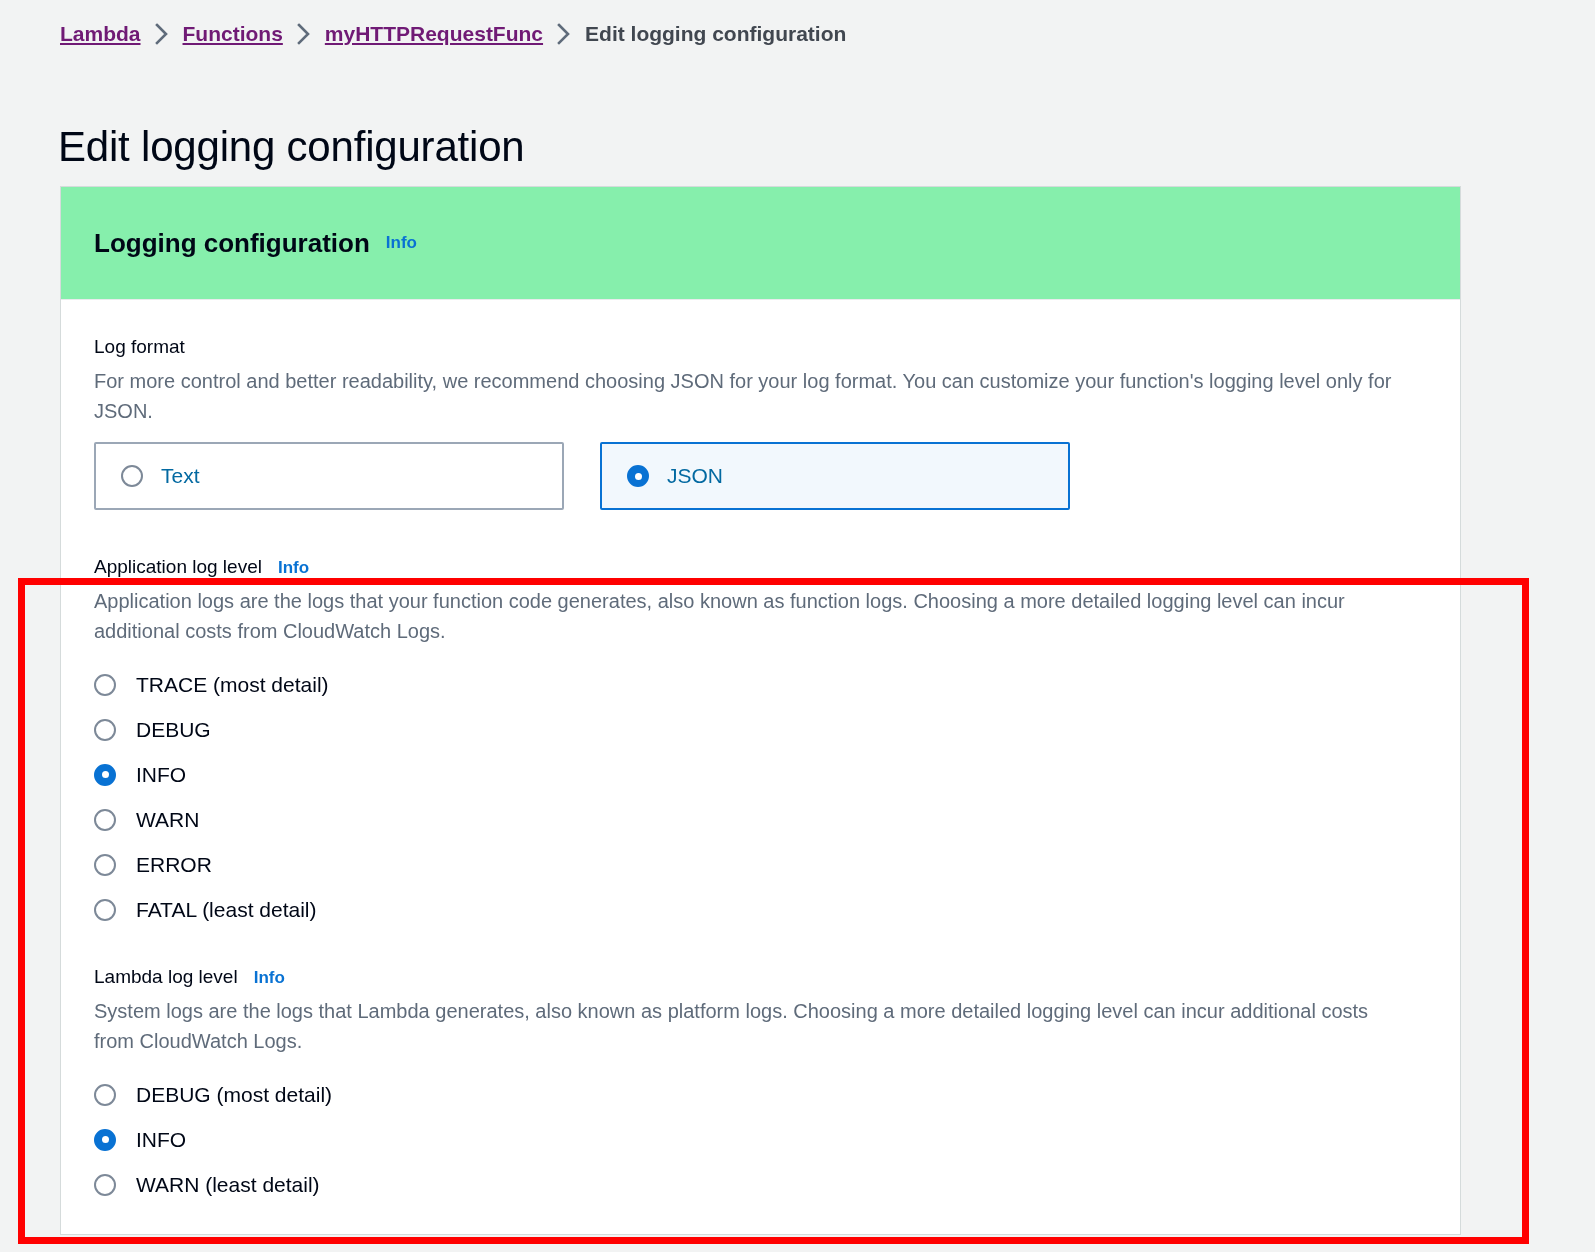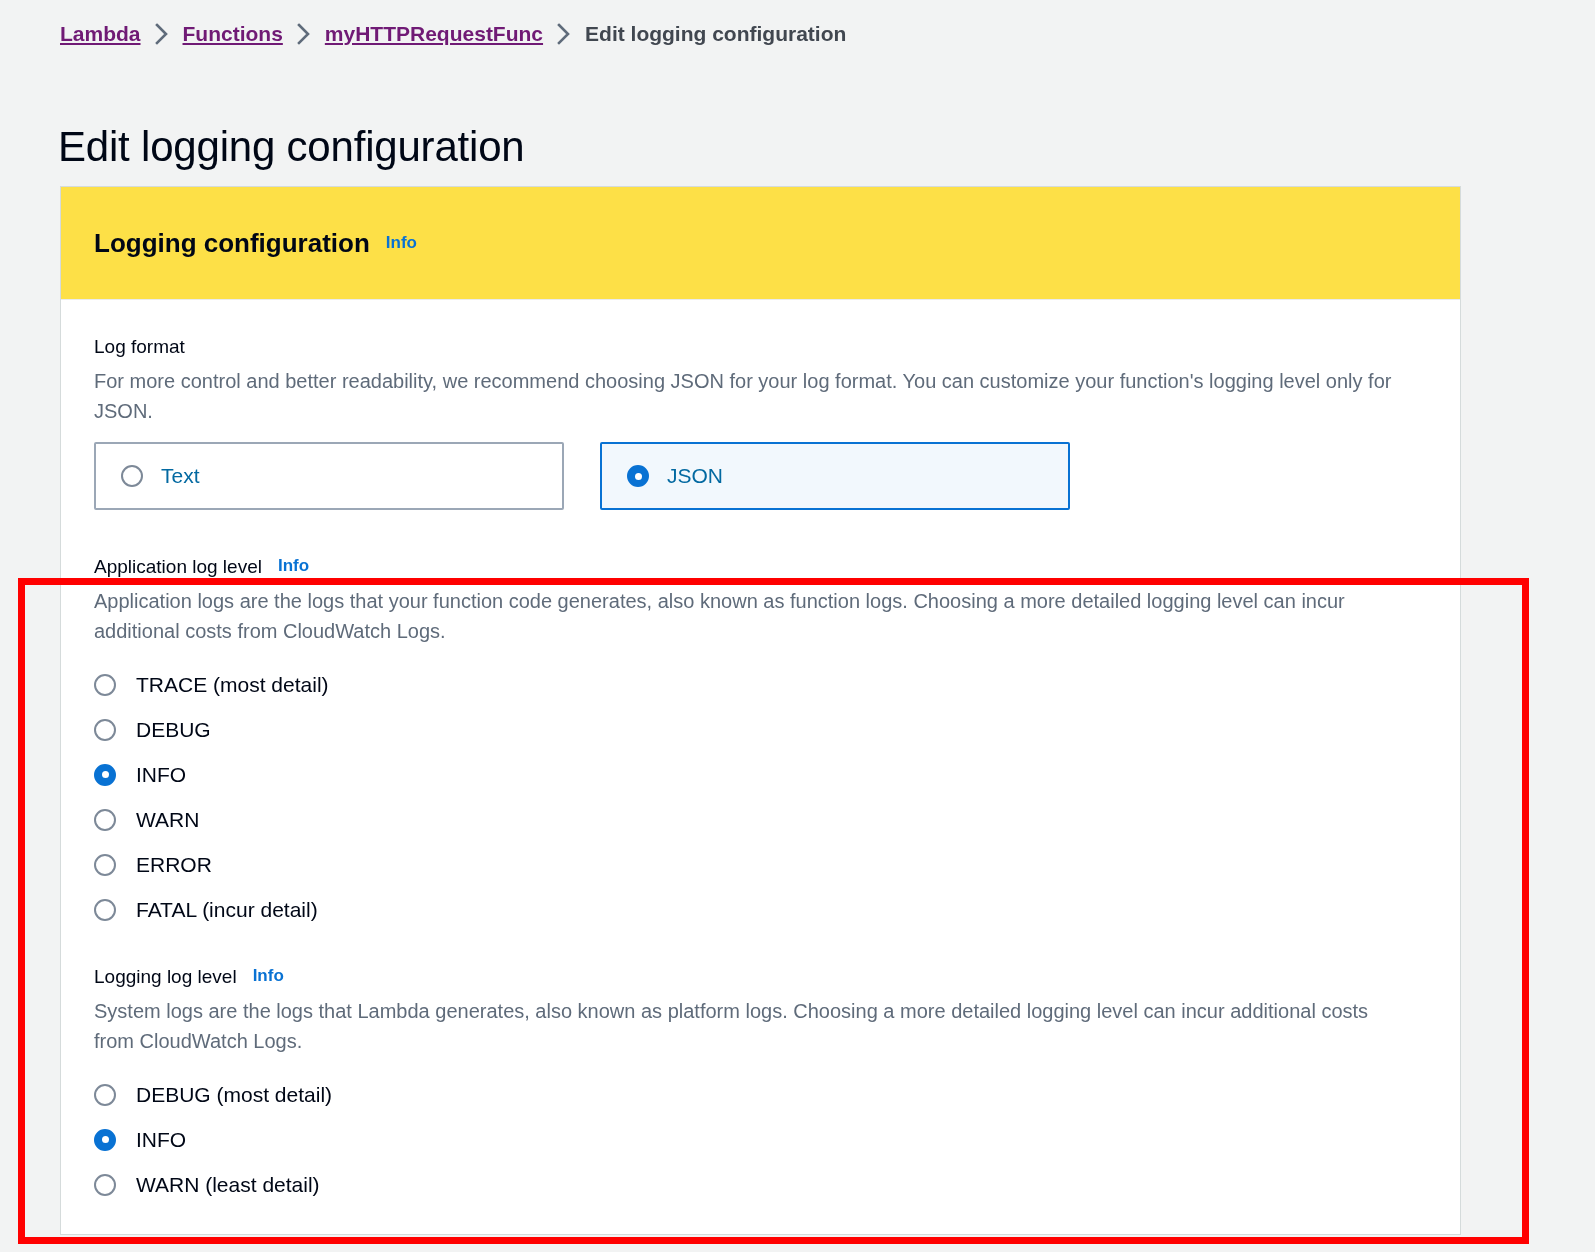--- a/index.html
+++ b/index.html
@@ -65,21 +65,21 @@
     top: 186px;
     width: 1401px;
     height: 1049px;
     background: #ffffff;
     border: 1px solid #d5dbdb;
     box-sizing: border-box;
     overflow: hidden;
   }
   .card-header {
     height: 113px;
-    background: #fde047;
+    background: #86efac;
     border-bottom: 1px solid #e9ebed;
     box-sizing: border-box;
     display: flex;
     align-items: center;
     padding-left: 33px;
   }
   .card-header-title {
     font-size: 26px;
     font-weight: 700;
     color: #000716;
@@ -103,21 +103,21 @@
     font-weight: 400;
     color: #000716;
     margin: 0 0 22px 0;
   }
   .field-label {
     font-size: 19px;
     font-weight: 400;
     color: #000716;
     margin-bottom: 8px;
     display: flex;
-    align-items: flex-start;
+    align-items: flex-end;
   }
   .field-label .label-text { font-weight: 400; }
   .field-desc {
     font-size: 20px;
     line-height: 30px;
     color: #5f6b7a;
     max-width: 1318px;
     margin-bottom: 16px;
   }
 
@@ -283,28 +283,28 @@
       <div class="radio-row">
         <span class="radio"></span>
         <span class="radio-text">WARN</span>
       </div>
       <div class="radio-row">
         <span class="radio"></span>
         <span class="radio-text">ERROR</span>
       </div>
       <div class="radio-row">
         <span class="radio"></span>
-        <span class="radio-text">FATAL (incur detail)</span>
+        <span class="radio-text">FATAL (least detail)</span>
       </div>
     </div>
 
     <div class="group-gap"></div>
 
     <div class="field-label">
-      <span class="label-text">Logging log level</span>
+      <span class="label-text">Lambda log level</span>
       <a class="info-link">Info</a>
     </div>
     <div class="field-desc">System logs are the logs that Lambda generates, also known as platform logs. Choosing a more detailed logging level can incur additional costs from CloudWatch Logs.</div>
 
     <div class="radio-list">
       <div class="radio-row">
         <span class="radio"></span>
         <span class="radio-text">DEBUG (most detail)</span>
       </div>
       <div class="radio-row">

